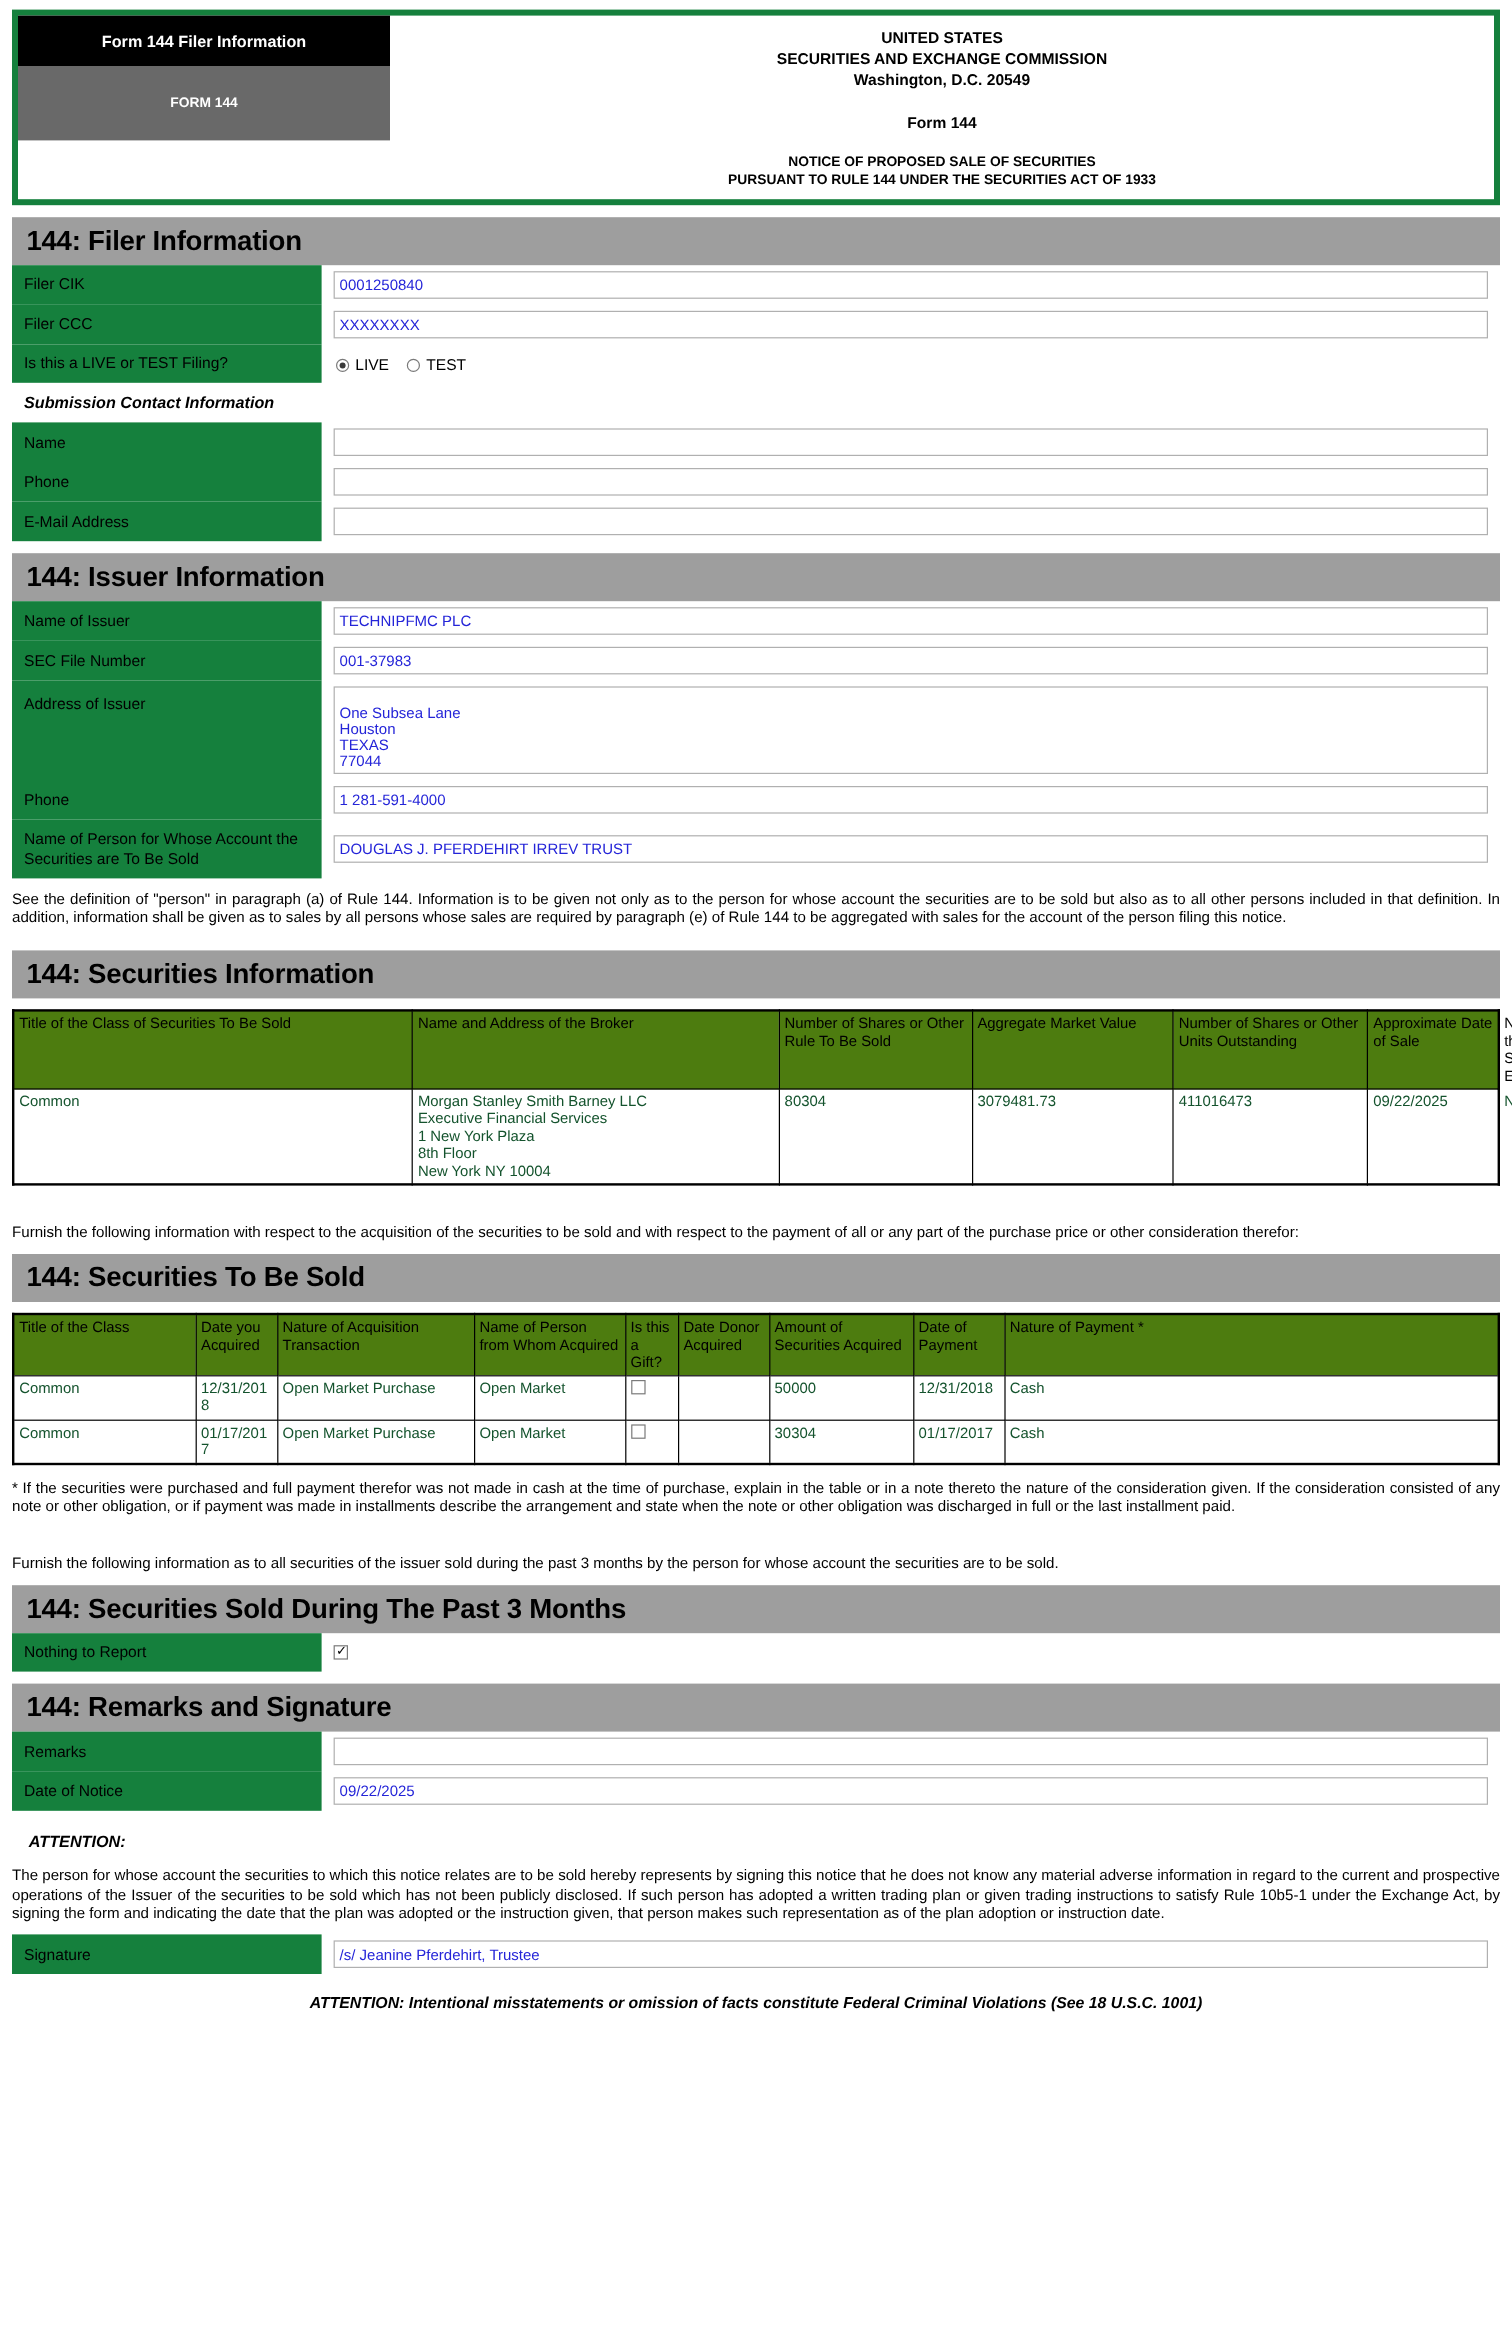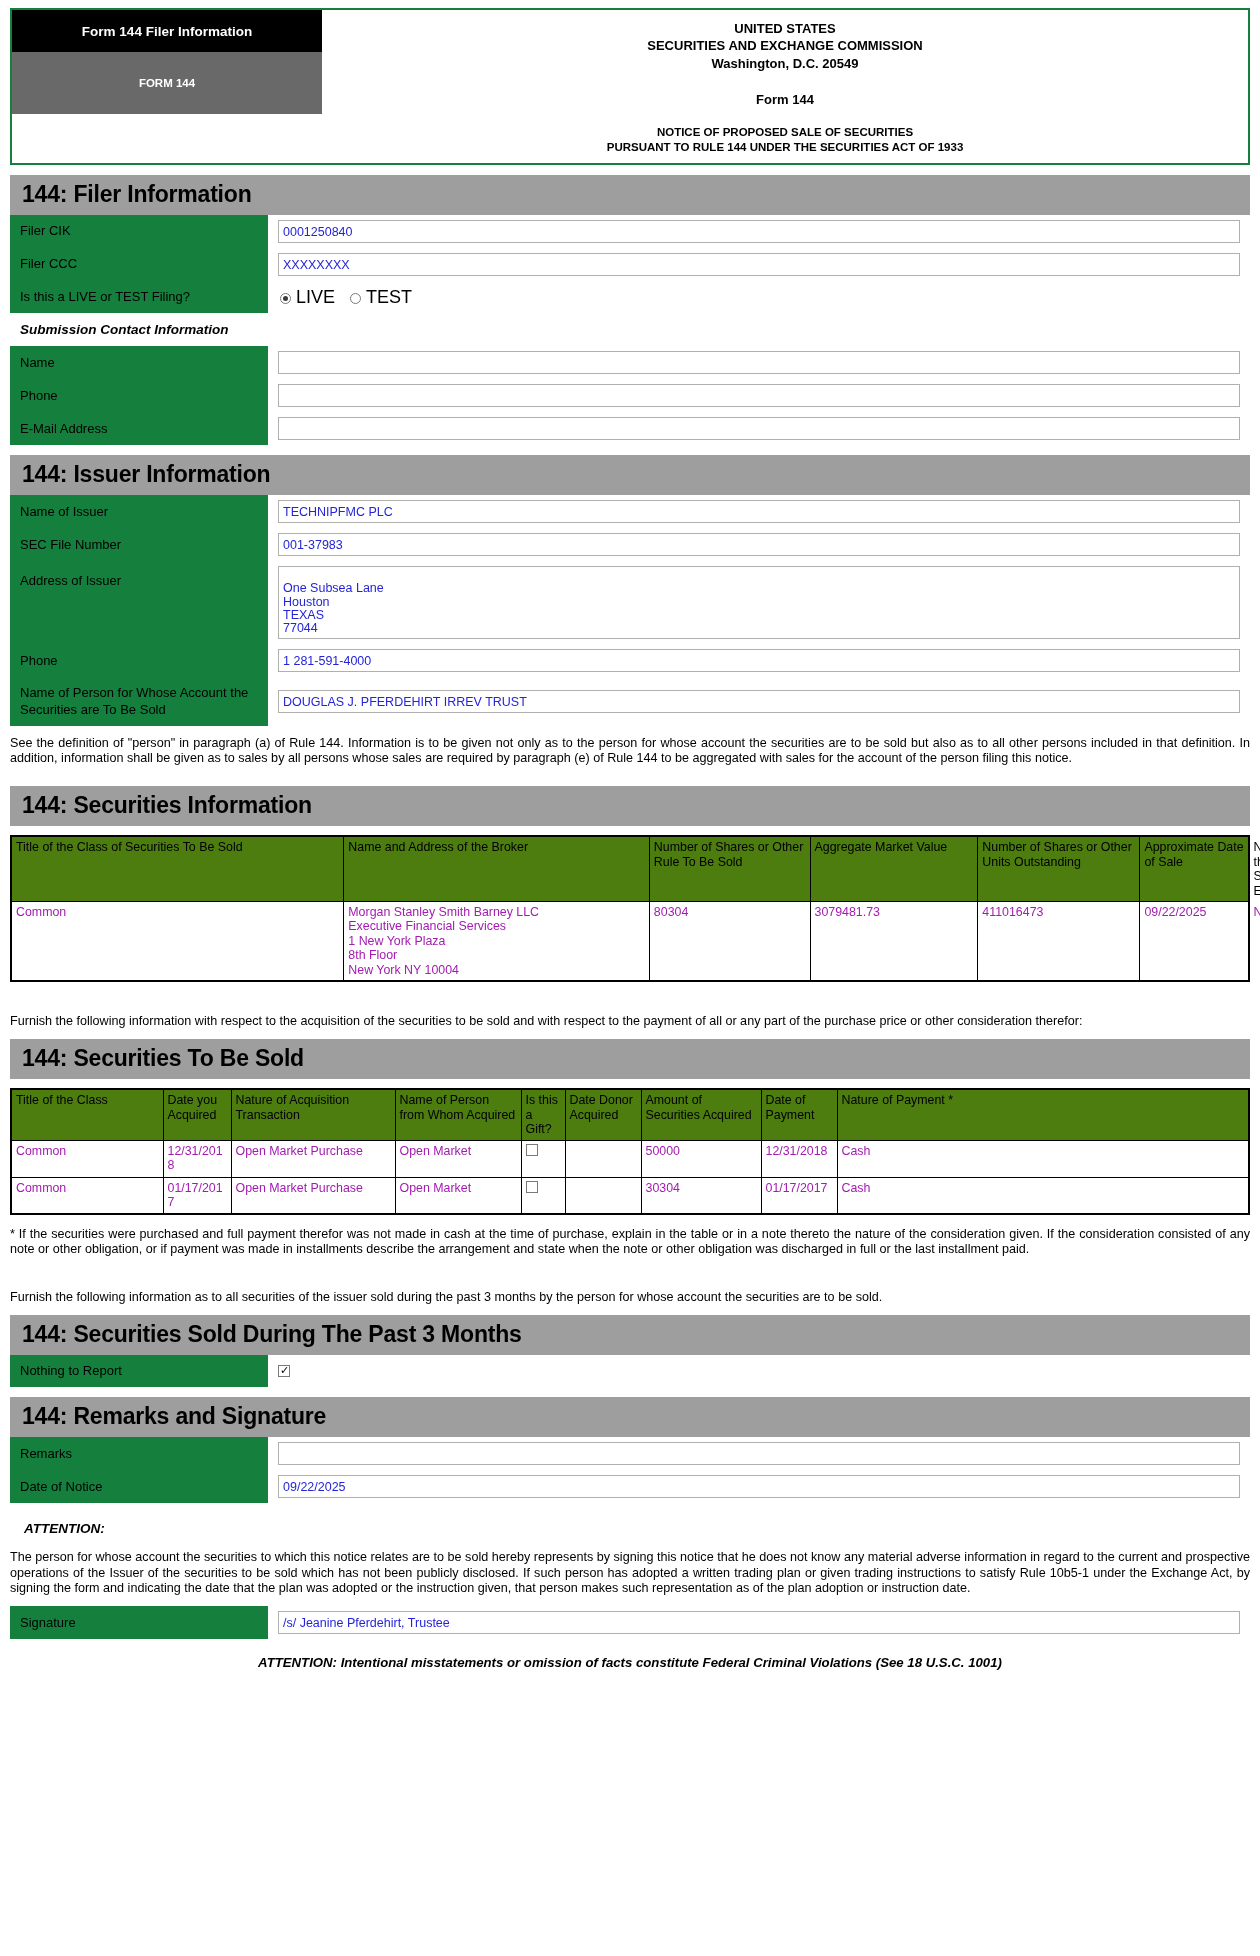--- a/index.html
+++ b/index.html
@@ -11,21 +11,21 @@
   body {
     width: 1260px;
     font-size: 13px;
     color: #000;
   }
   .page { width: 1260px; padding: 0; }
 
   
   .hdr-box {
     margin: 8px 10px 0 10px;
-    border: 2px solid #15803d;
+    border: 5px solid #15803d;
     display: flex;
     align-items: stretch;
     background: #fff;
   }
   .hdr-left { width: 310px; display: flex; flex-direction: column; flex: 0 0 310px; }
   .hdr-black {
     background: #000; color: #fff;
     font-weight: bold; font-size: 13.5px;
     display: flex; align-items: center; justify-content: center;
     height: 42px; text-align: center;
@@ -87,21 +87,21 @@
     overflow: hidden;
     white-space: nowrap;
   }
   .inp.tall {
     height: auto;
     min-height: 62px;
     white-space: pre-line;
     line-height: 1.06;
     padding-top: 15px;
   }
-  .radio-line { display: flex; align-items: center; gap: 5px; font-size: 18px; padding-left: 2px; }
+  .radio-line { display: flex; align-items: center; gap: 5px; font-size: 13px; padding-left: 2px; }
   .radio {
     width: 11px; height: 11px; border-radius: 50%;
     border: 1px solid #7a7a7a; background: #fff;
     display: inline-block; position: relative; top: 1px;
   }
   .radio.on::after {
     content: ""; position: absolute;
     width: 5px; height: 5px; border-radius: 50%;
     background: #3a3a3a; left: 2px; top: 2px;
   }
@@ -135,21 +135,21 @@
   .dtable th, .dtable td {
     border: 1px solid #000;
     vertical-align: top;
     padding: 3px 4px;
     font-size: 12.4px;
     line-height: 1.16;
     font-weight: normal;
     text-align: left;
   }
   .dtable th { background: #4d7c0f; }
-  .dtable td { color: #a21caf; background: #fff; }
+  .dtable td { color: #14532d; background: #fff; }
   .dtable td.multi { white-space: pre-line; }
   .cell-wrap { word-break: break-all; }
 
   .chk {
     width: 12px; height: 12px;
     border: 1px solid #7a7a7a;
     background: #fff;
     display: inline-block;
     position: relative;
   }

